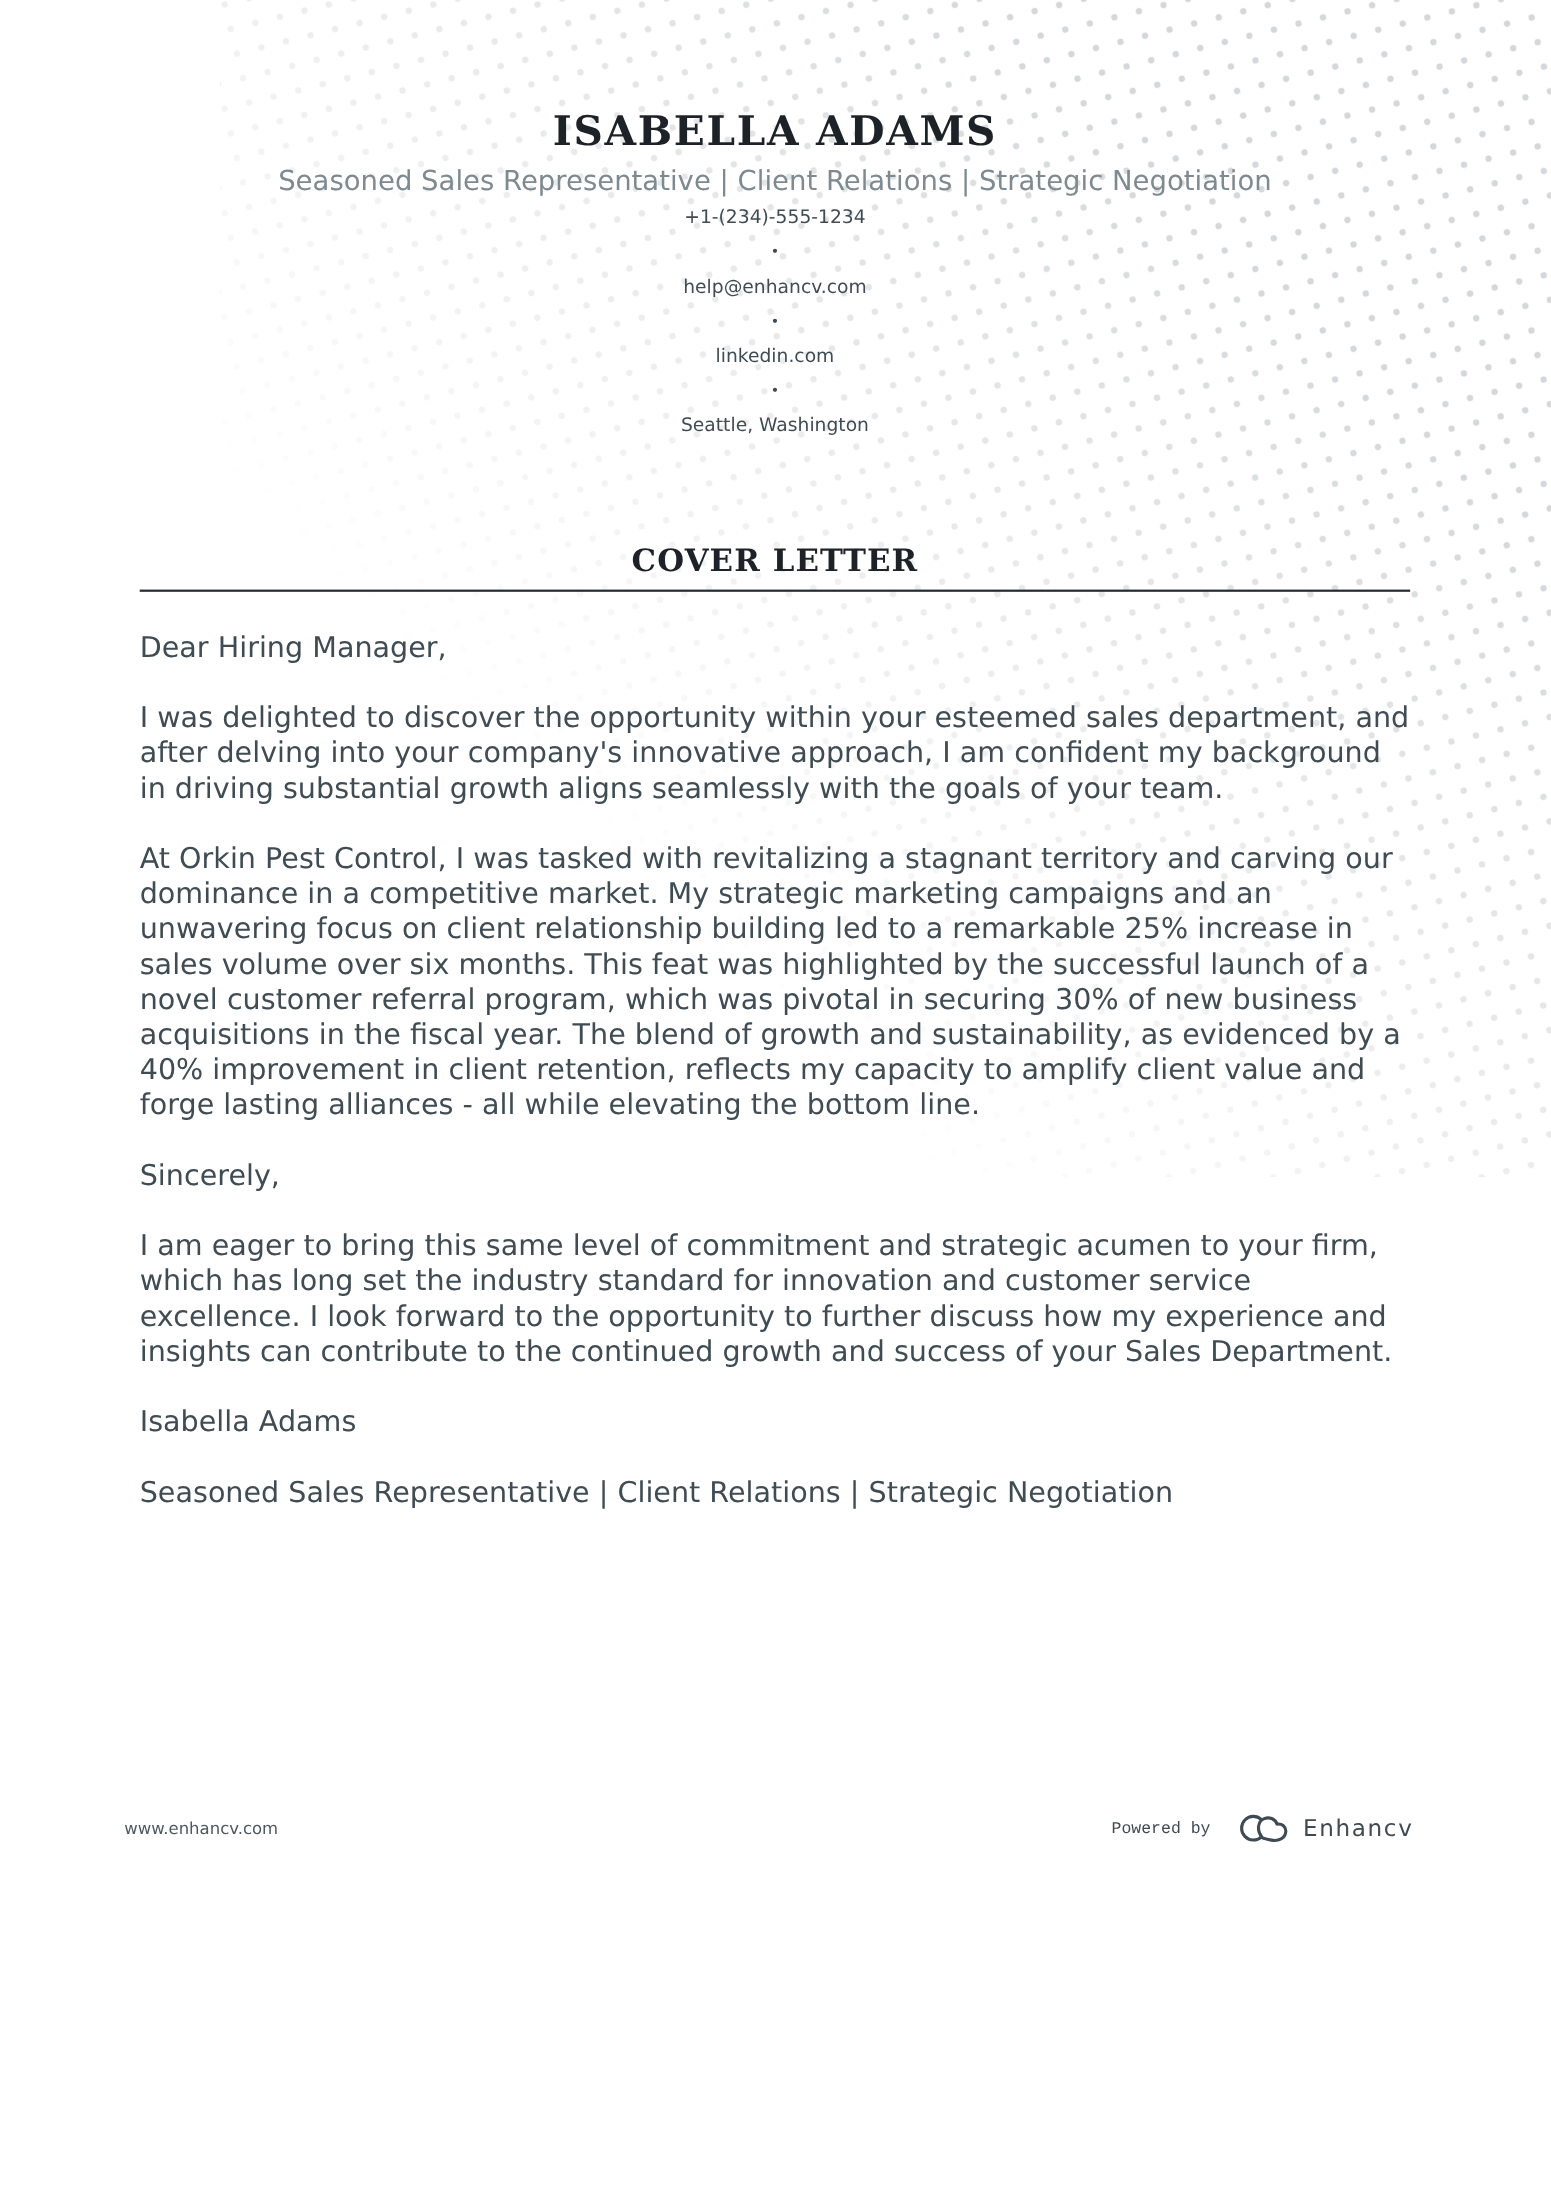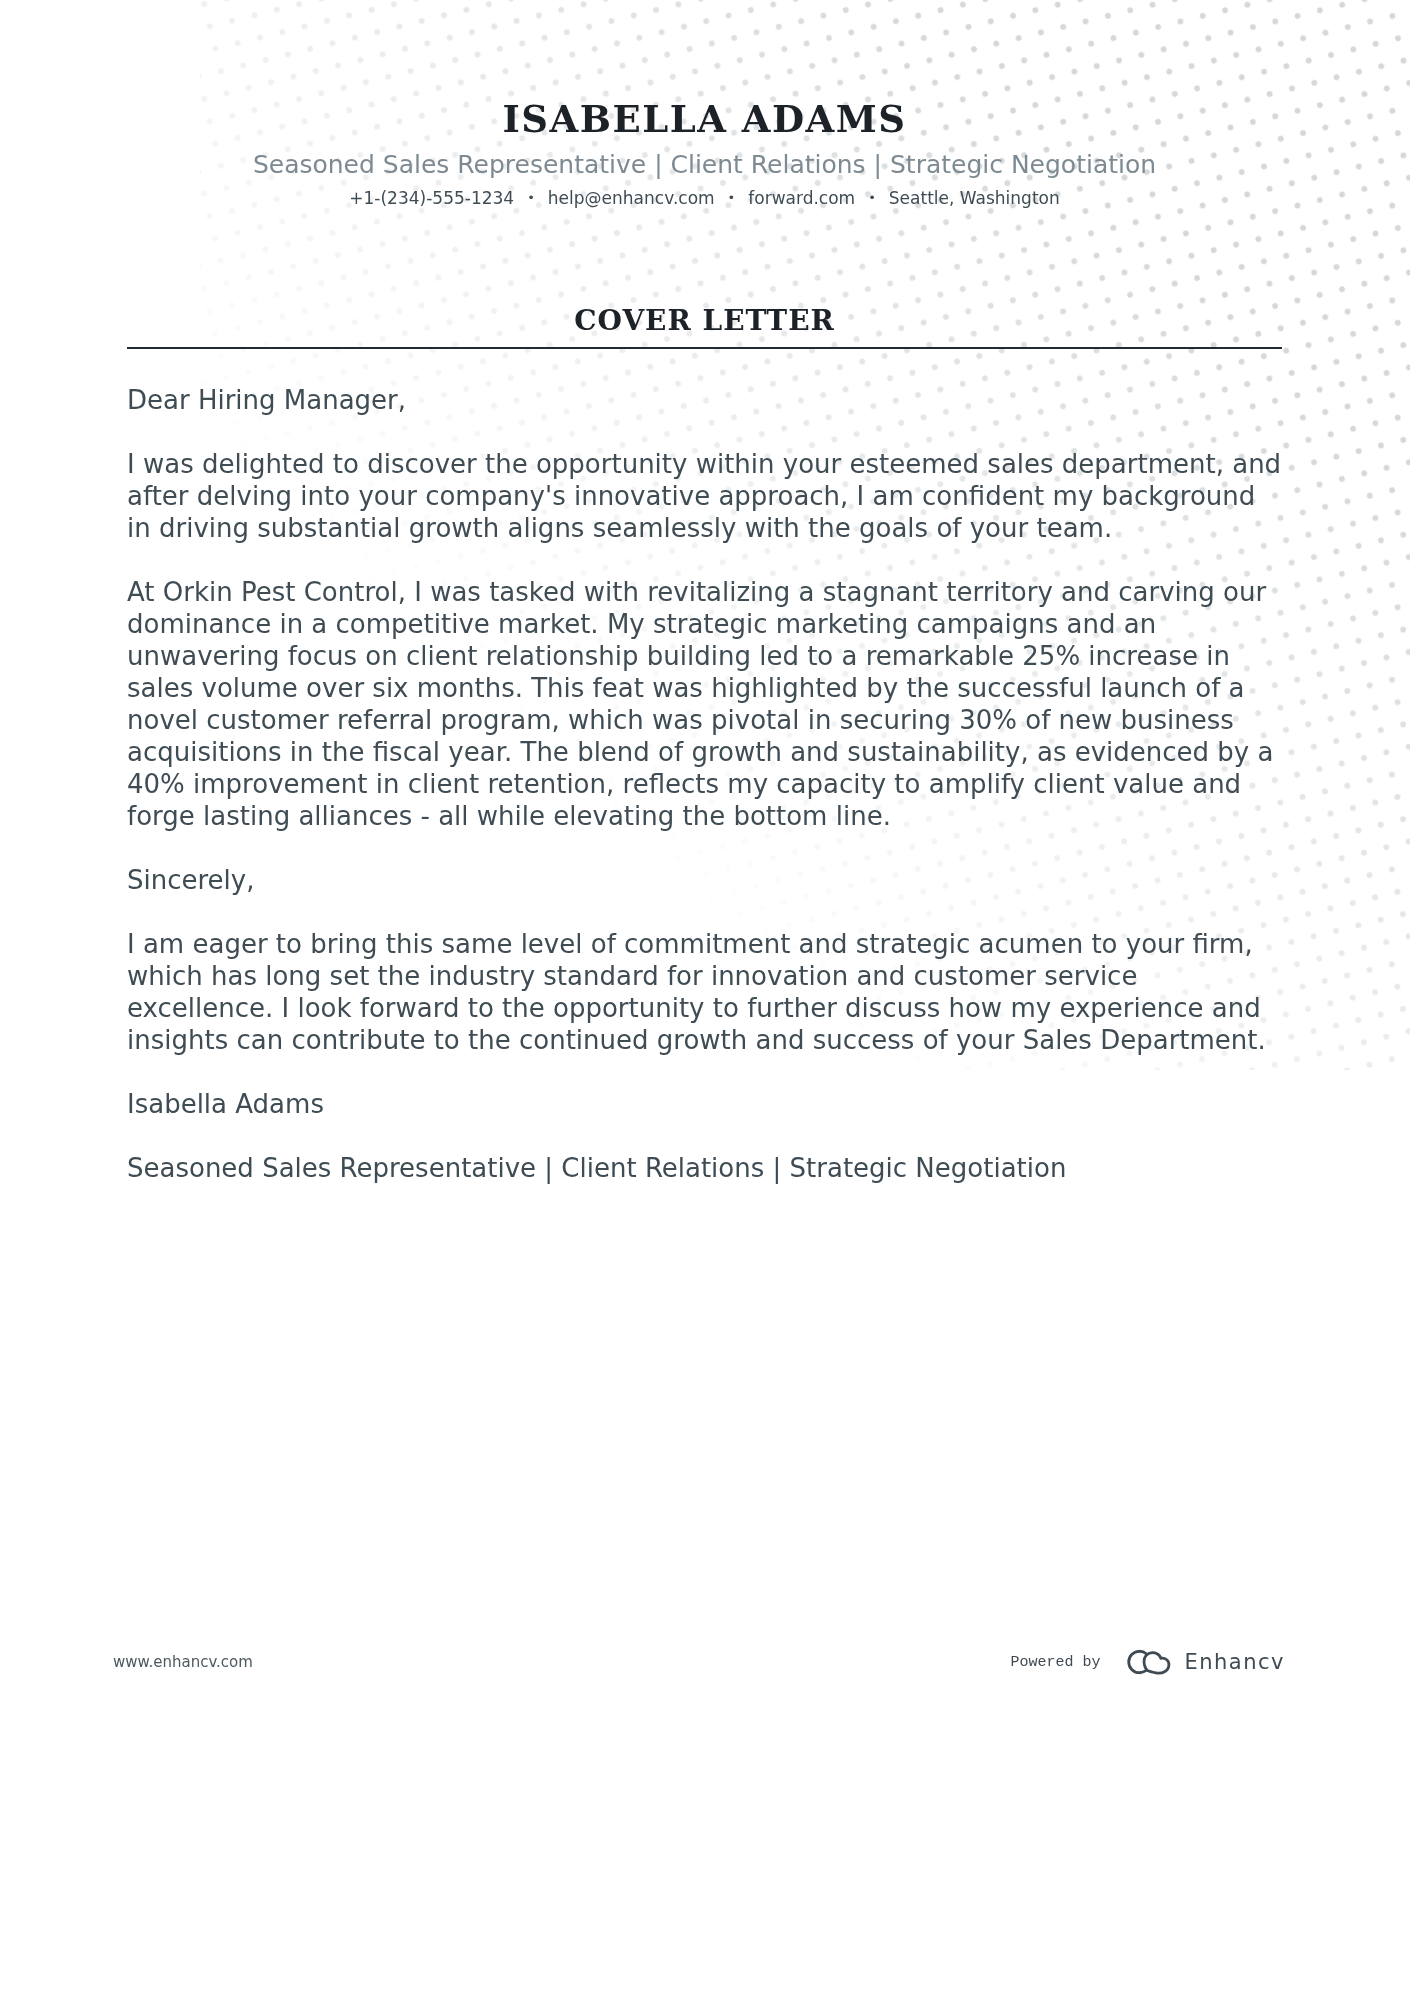--- a/index.html
+++ b/index.html
@@ -50,20 +50,21 @@
     color: #7e8a92;
   }
   .contact-line {
     margin-top: 6px;
     display: flex;
     justify-content: center;
     align-items: center;
     gap: 13px;
     font-size: 17px;
     color: #3f4c54;
+    flex-direction: column;
   }
   .contact-sep { font-size: 13px; line-height: 17px; }
 
   .section-title {
     margin-top: 97px;
     text-align: center;
     font-family: "DejaVu Serif", serif;
     font-weight: bold;
     font-size: 28px;
     letter-spacing: 1px;
@@ -118,21 +119,21 @@
   <div class="content">
 
     <header class="header">
       <div class="name">ISABELLA ADAMS</div>
       <div class="subtitle">Seasoned Sales Representative | Client Relations | Strategic Negotiation</div>
       <div class="contact-line">
         <span>+1-(234)-555-1234</span>
         <span class="contact-sep">•</span>
         <span>help@enhancv.com</span>
         <span class="contact-sep">•</span>
-        <span>forward.com</span>
+        <span>linkedin.com</span>
         <span class="contact-sep">•</span>
         <span>Seattle, Washington</span>
       </div>
     </header>
 
     <h1 class="section-title">COVER LETTER</h1>
     <hr class="rule">
 
     <div class="letter-body">
       <p>Dear Hiring Manager,</p>

